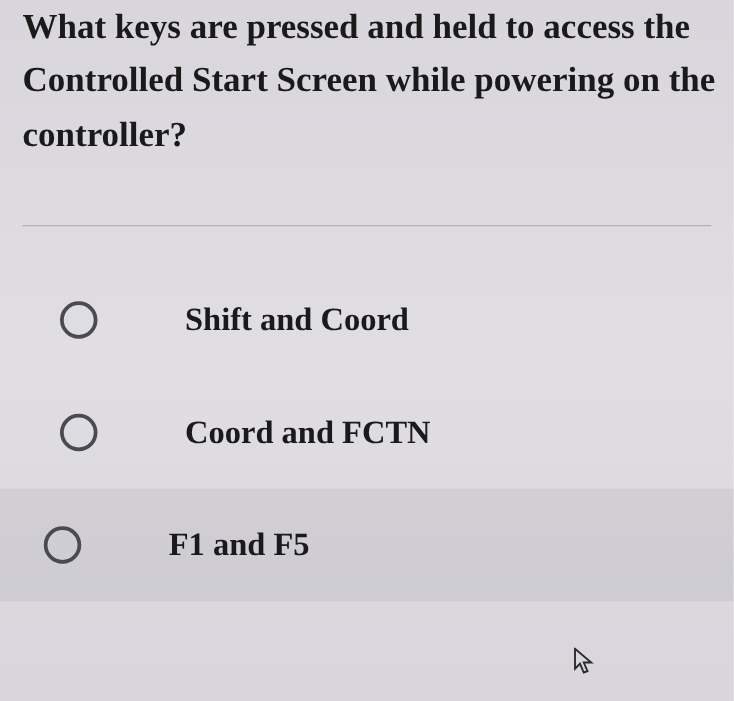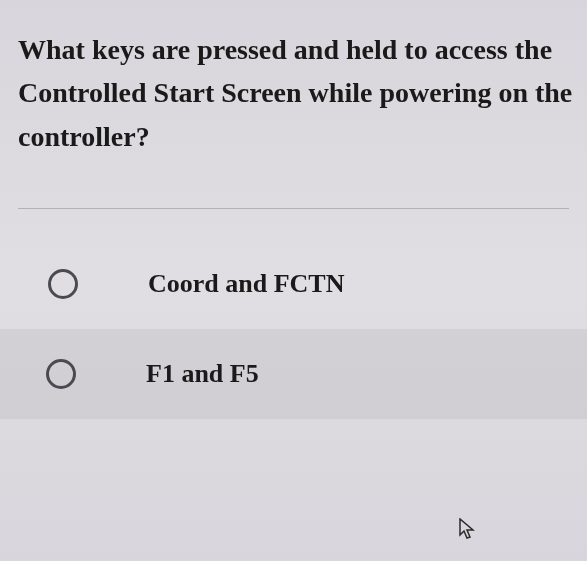--- a/index.html
+++ b/index.html
@@ -17,21 +17,20 @@
       overflow: hidden;
     }
     .question-area {
       padding: 8px 12px 30px 18px;
     }
     .question-text {
       font-size: 28px;
       line-height: 1.55;
       font-weight: 600;
       color: #1a1a1a;
-      margin-top: 28px;
     }
     .top-line {
       border-top: 2px solid rgba(200, 60, 60, 0.35);
       padding-top: 0;
       margin-top: -2px;
     }
     .divider {
       height: 1px;
       background: rgba(80, 80, 90, 0.3);
       margin: 20px 18px 10px 18px;
@@ -41,21 +40,21 @@
     }
     .option-row {
       display: flex;
       align-items: center;
       padding: 24px 0;
       min-height: 90px;
     }
     .option-row.highlighted {
       background: rgba(120, 120, 130, 0.12);
       margin: 0 -18px;
-      padding-left: 16px;
+      padding-left: 5px;
       padding-right: 18px;
       text-align: center;
     }
     .radio {
       width: 30px;
       height: 30px;
       border: 3px solid #4a4a52;
       border-radius: 50%;
       background: transparent;
       flex-shrink: 0;
@@ -78,20 +77,24 @@
 <body>
 
 <div class="question-area top-line">
   <div class="question-text">What keys are pressed and held to access the Controlled Start Screen while powering on the controller?</div>
 </div>
 
 <div class="divider"></div>
 
 <div class="options">
 
+  <div class="option-row">
+    <div class="radio"></div>
+    <div class="option-label">Shift and Coord</div>
+  </div>
 
   <div class="option-row">
     <div class="radio"></div>
     <div class="option-label">Coord and FCTN</div>
   </div>
 
   <div class="option-row highlighted">
     <div class="radio"></div>
     <div class="option-label">F1 and F5</div>
   </div>

